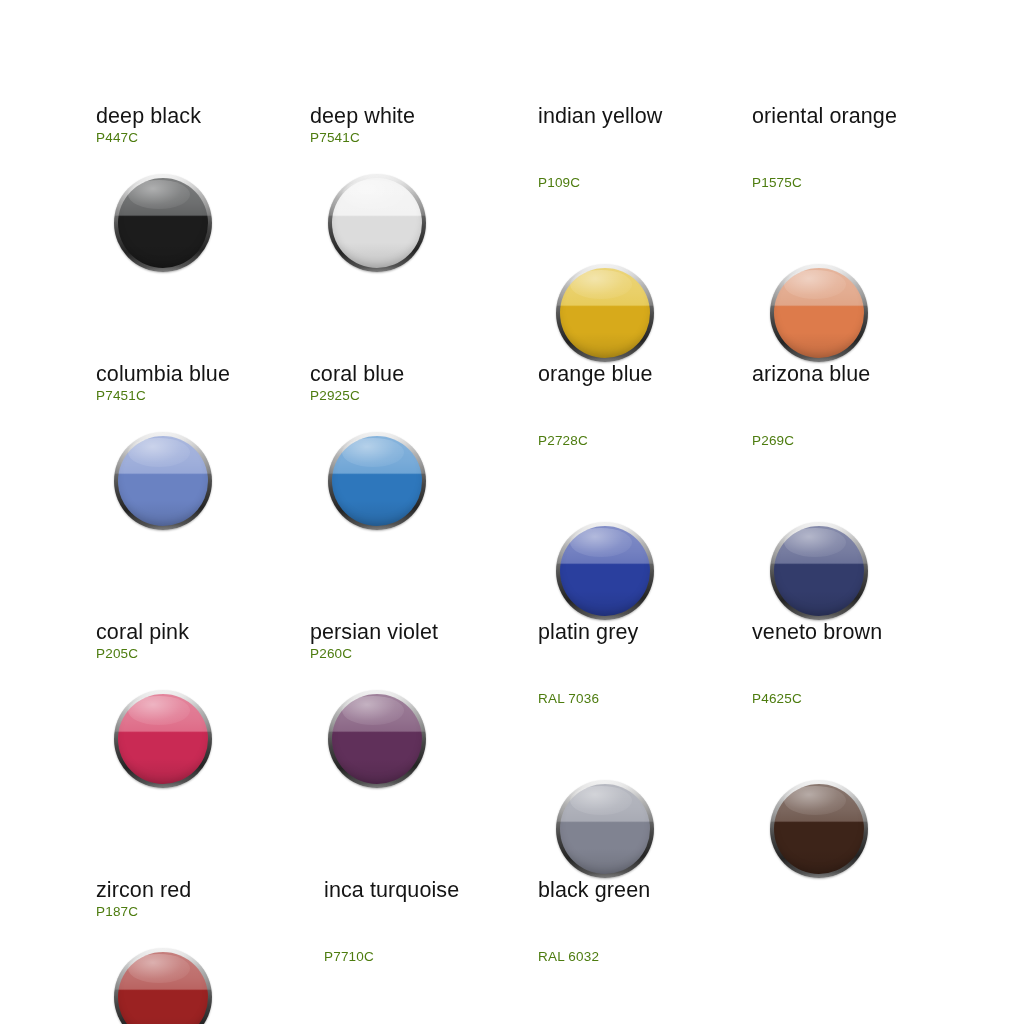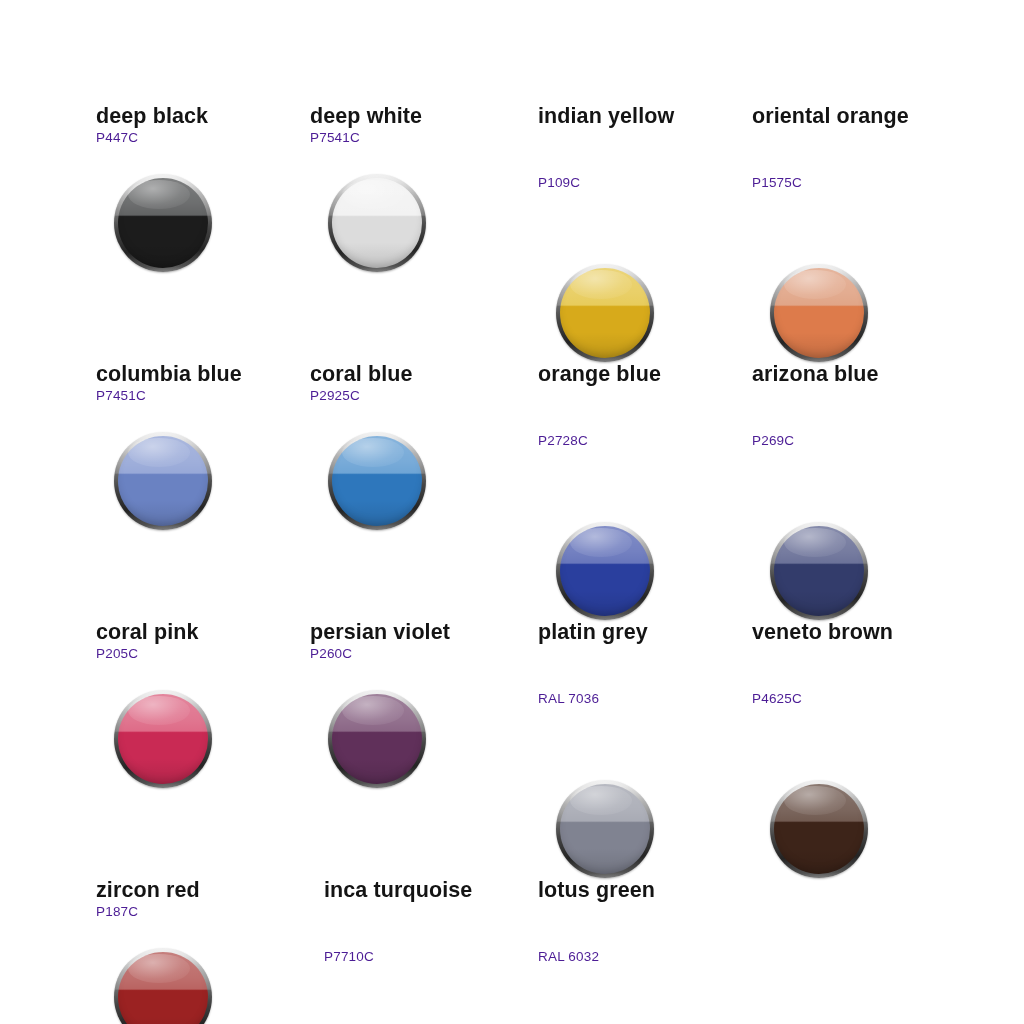--- a/index.html
+++ b/index.html
@@ -49,26 +49,25 @@
     padding-left: 14px;
     gap: 45px;
   }
 
   .swatch-name {
     font-size: 21.5px;
     line-height: 24px;
     color: #141414;
     letter-spacing: 0.1px;
     white-space: nowrap;
-    font-weight: bold;
   }
   .swatch-code {
     font-size: 13.5px;
     line-height: 16px;
-    color: #4c1d95;
+    color: #4d7c0f;
     letter-spacing: 0.2px;
     margin-top: 2px;
     white-space: nowrap;
   }
 
   
   .swatch-disc-wrap {
     position: relative;
     width: 98px;
     height: 98px;
@@ -298,21 +297,21 @@
         <div class="swatch-code">P7710C</div>
         <div class="swatch-disc-wrap">
           <div class="swatch-rim"></div>
           <div class="swatch-body" style="background: linear-gradient(rgb(86, 183, 203) 0%, rgb(86, 183, 203) 41%, rgb(59, 166, 191) 43%, rgb(59, 166, 191) 100%);"></div>
           <div class="swatch-gloss"></div>
           <div class="swatch-spec"></div>
           <div class="swatch-inner-shade"></div>
         </div>
       </div>
       <div class="swatch-cell col-4">
-        <div class="swatch-name">lotus green</div>
+        <div class="swatch-name">black green</div>
         <div class="swatch-code">RAL 6032</div>
         <div class="swatch-disc-wrap">
           <div class="swatch-rim"></div>
           <div class="swatch-body" style="background: linear-gradient(rgb(77, 145, 89) 0%, rgb(77, 145, 89) 41%, rgb(54, 128, 70) 43%, rgb(54, 128, 70) 100%);"></div>
           <div class="swatch-gloss"></div>
           <div class="swatch-spec"></div>
           <div class="swatch-inner-shade"></div>
         </div>
       </div>
     </div>

